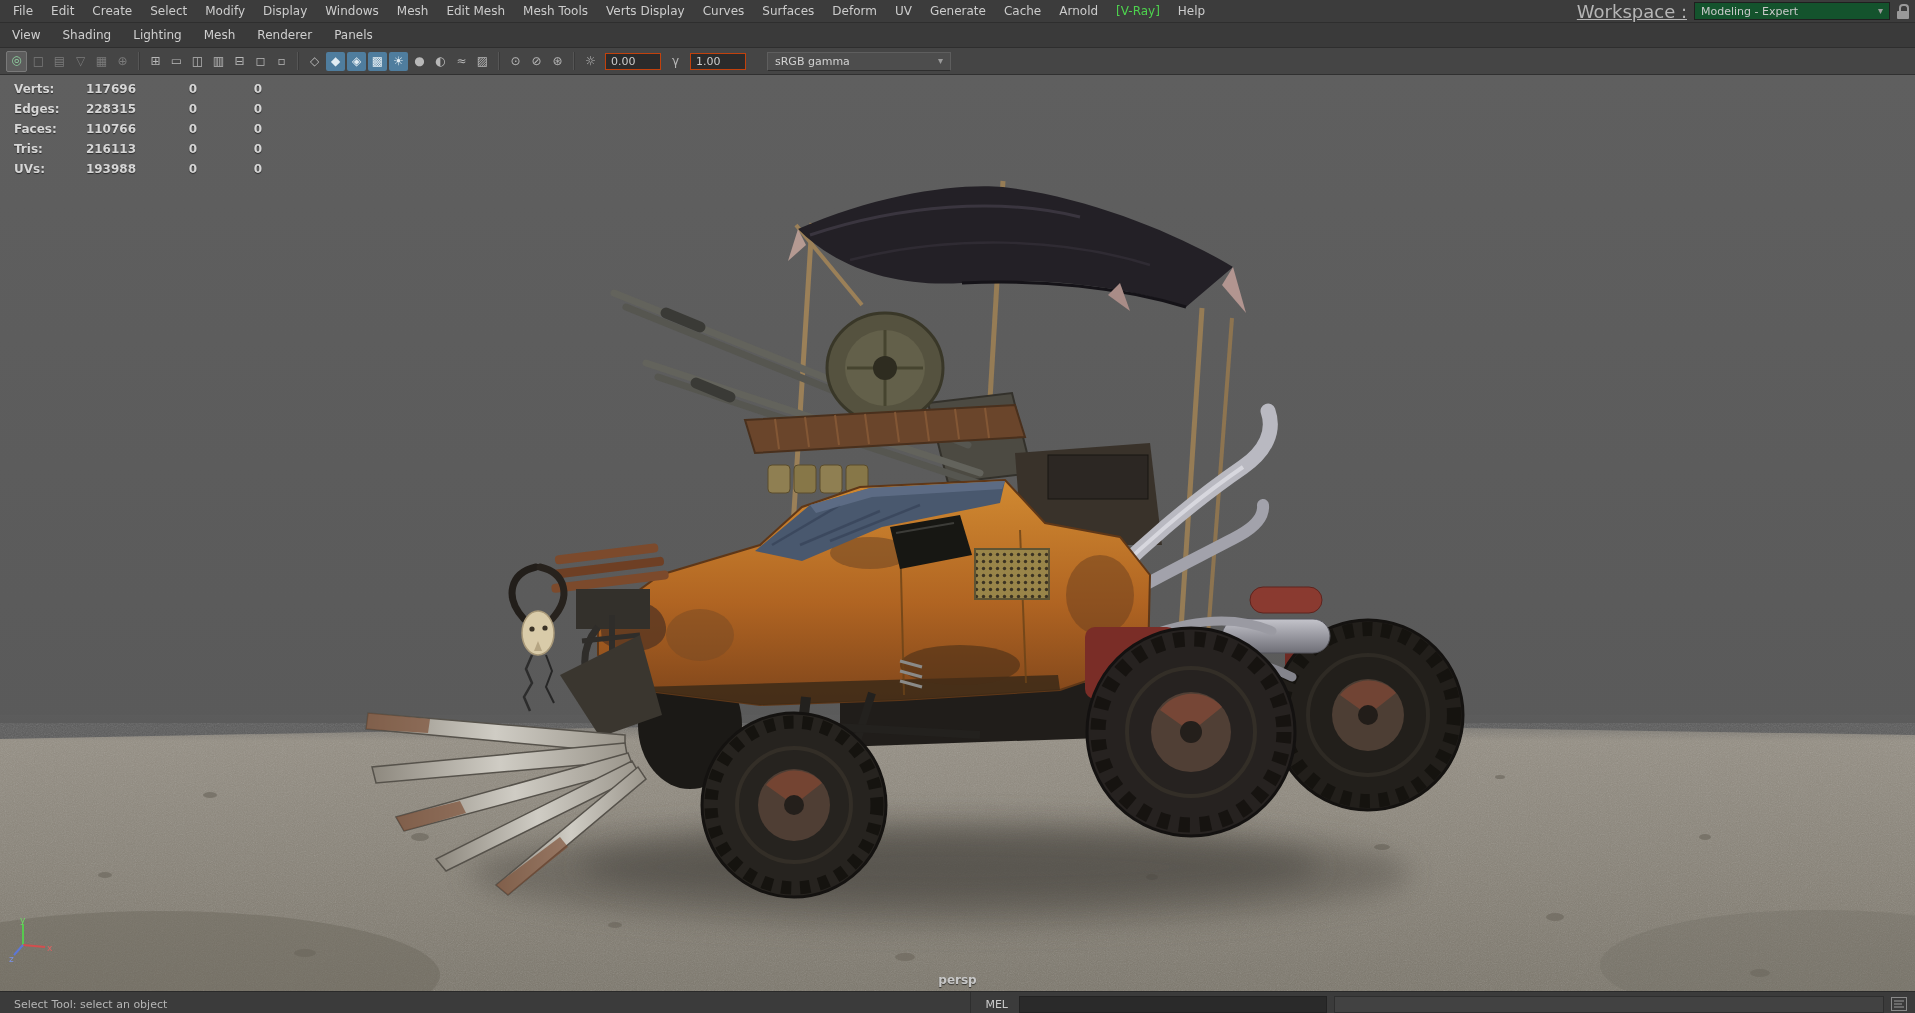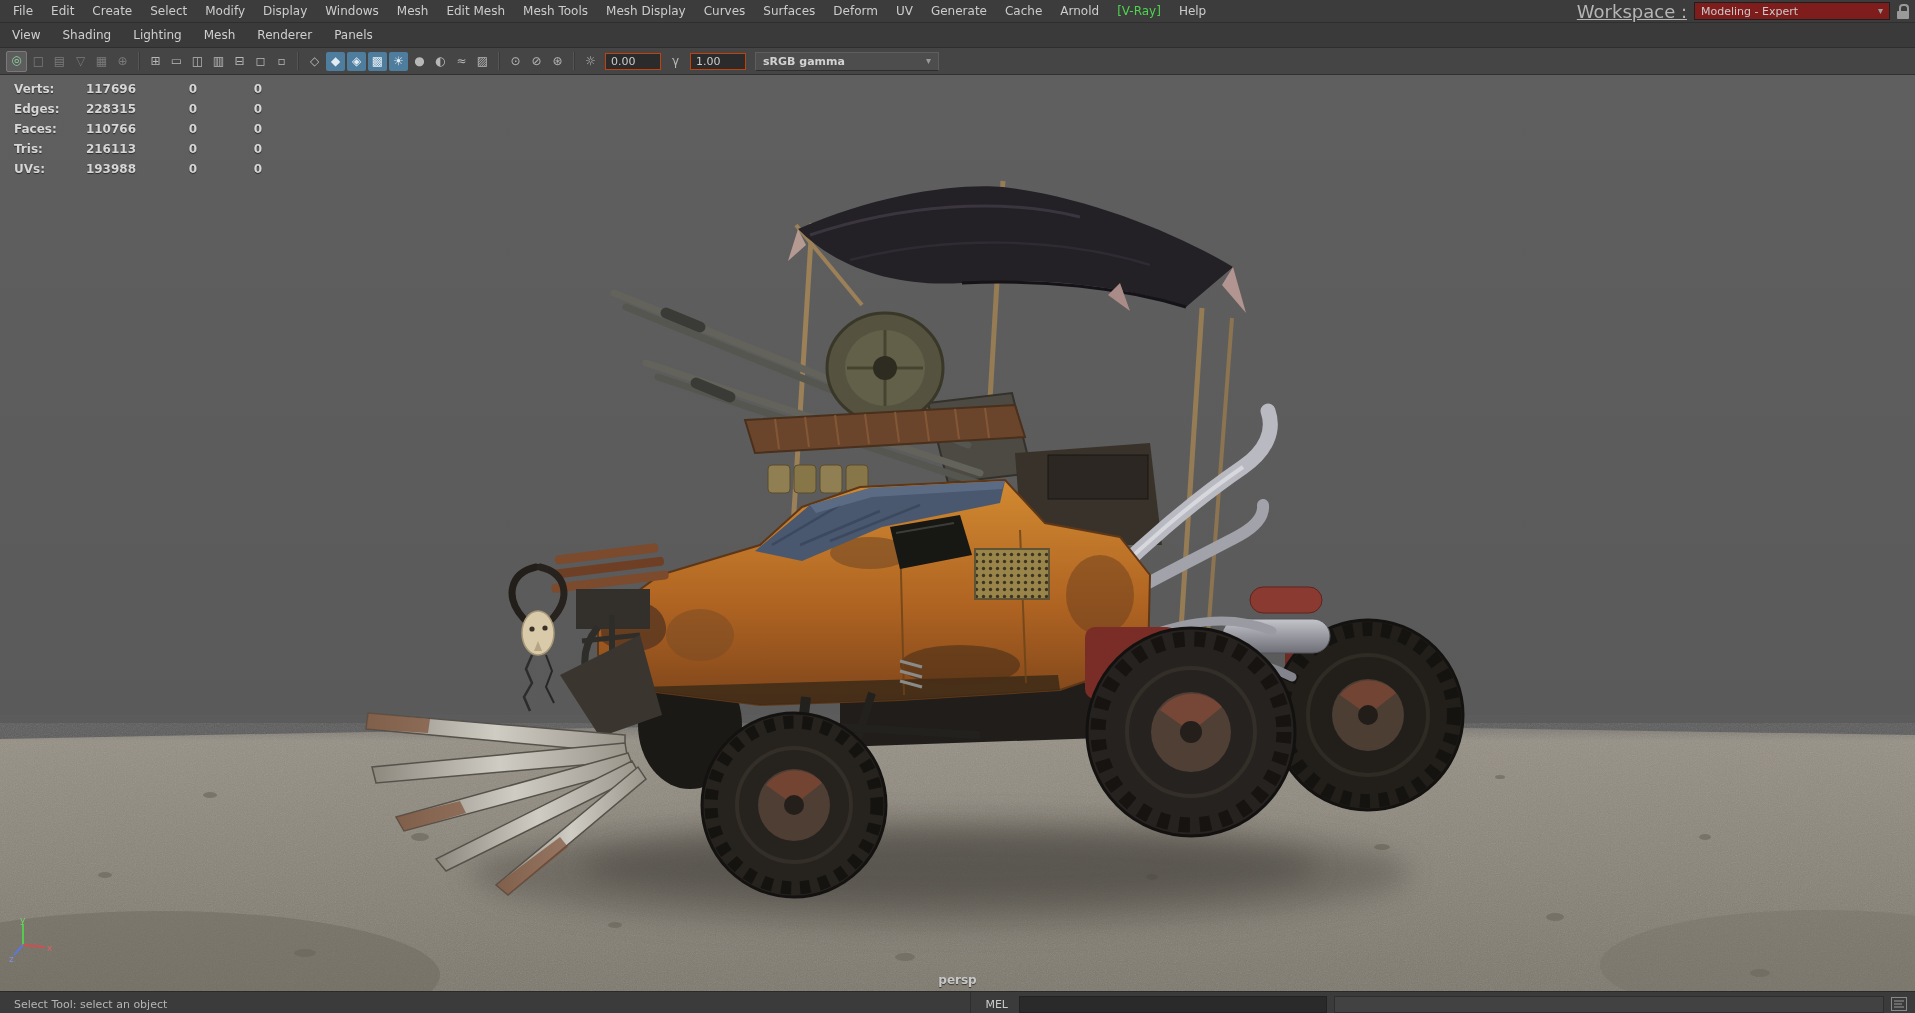--- a/index.html
+++ b/index.html
@@ -4,38 +4,38 @@
 <style>
   html,body{margin:0;padding:0;overflow:hidden;}
   body{width:1915px;height:1013px;background:#3d3d3d;font-family:"DejaVu Sans",sans-serif;-webkit-font-smoothing:antialiased;}
   
   .menubar{height:22px;background:#3c3c3c;display:flex;align-items:center;border-bottom:1px solid #2e2e2e;padding-left:4px;}
   .menu-items{display:flex;align-items:flex-start;}
   .menu-item{padding:0 9px;font-size:12px;color:#cccccc;white-space:nowrap;cursor:default;}
   .menu-item.vray{color:#4ed34e;}
   .ws-group{margin-left:auto;display:flex;align-items:center;gap:7px;padding-right:6px;}
   .ws-label{font-size:18px;color:#b5b5b5;text-decoration:underline;}
-  .ws-select{width:182px;height:16px;background:#7f1d1d;border:1px solid #1f1f1f;color:#c9c9c9;font-size:11px;display:flex;align-items:center;justify-content:space-between;padding:0 6px;}
+  .ws-select{width:182px;height:16px;background:#14532d;border:1px solid #1f1f1f;color:#c9c9c9;font-size:11px;display:flex;align-items:center;justify-content:space-between;padding:0 6px;}
   .caret{color:#9a9a9a;font-size:10px;line-height:1;}
   .lock{width:12px;height:15px;position:relative;display:inline-block;}
   .lock .shackle{position:absolute;top:0;left:2px;width:6px;height:6px;border:2px solid #9a9a9a;border-bottom:none;border-radius:4px 4px 0 0;}
   .lock .lockbody{position:absolute;bottom:0;left:0;width:12px;height:8px;background:#9a9a9a;border-radius:1px;}
   
   .panelmenubar{height:24px;background:#3a3a3a;display:flex;align-items:center;border-bottom:1px solid #2e2e2e;padding-left:1px;}
   .pm-item{padding:0 11px;font-size:12px;color:#cfcfcf;cursor:default;}
   
   .paneltoolbar{height:26px;background:#454545;display:flex;align-items:center;border-bottom:1px solid #303030;padding:0 6px;gap:2px;}
   .tb-icons{display:flex;align-items:center;gap:2px;}
   .tb-icon{width:19px;height:19px;line-height:19px;text-align:center;font-size:12px;color:#b8b8b8;border-radius:2px;user-select:none;}
   .tb-icon.dim{color:#7b7b7b;}
   .tb-icon.active{background:#4f7d9e;color:#e2ecf2;}
   .tb-icon.boxed{background:#5d5d5d;border:1px solid #7a7a7a;color:#8fd0a0;line-height:17px;}
   .tb-icon.sep{width:0;border-left:1px solid #565656;border-right:1px solid #3a3a3a;border-radius:0;margin:0 4px;height:18px;}
   .tb-field{width:44px;height:15px;background:#2b2b2b;border:1px solid #c2410c;color:#cccccc;font-size:11px;display:flex;align-items:center;padding:0 5px;margin:12px 3px;}
-  .tb-select{width:168px;height:17px;background:#4d4d4d;border:1px solid #5e5e5e;border-bottom-color:#2e2e2e;color:#d2d2d2;font-size:11px;display:flex;align-items:center;justify-content:space-between;padding:0 7px;margin-left:4px;font-weight:bold;}
+  .tb-select{width:168px;height:17px;background:#4d4d4d;border:1px solid #5e5e5e;border-bottom-color:#2e2e2e;color:#d2d2d2;font-size:11px;display:flex;align-items:center;justify-content:space-between;padding:0 7px;margin-left:16px;}
   
   .viewport{position:relative;width:1915px;height:916px;background:#5c5c5c;overflow:hidden;}
   .viewport svg.scene{position:absolute;inset:0;display:block;}
   .hud{position:absolute;top:4px;left:14px;color:#d6d6d6;text-shadow:0 1px 1px rgba(0,0,0,.55);}
   .hud-row{display:grid;grid-template-columns:64px 58px 61px 65px;height:20px;align-items:center;font-size:12px;font-weight:bold;}
   .hud-label{text-align:left;}
   .hud-val{text-align:right;}
   .persp-label{position:absolute;bottom:4px;left:50%;transform:translateX(-50%);font-size:12px;font-weight:bold;color:#c8c8c8;text-shadow:0 1px 1px rgba(0,0,0,.6);}
   .axis{position:absolute;left:8px;bottom:28px;}
   
@@ -66,21 +66,21 @@
       <span class="menu-item">Display</span>
 
       <span class="menu-item">Windows</span>
 
       <span class="menu-item">Mesh</span>
 
       <span class="menu-item">Edit Mesh</span>
 
       <span class="menu-item">Mesh Tools</span>
 
-      <span class="menu-item">Mesh Display</span>
+      <span class="menu-item">Verts Display</span>
 
       <span class="menu-item">Curves</span>
 
       <span class="menu-item">Surfaces</span>
 
       <span class="menu-item">Deform</span>
 
       <span class="menu-item">UV</span>
 
       <span class="menu-item">Generate</span>

